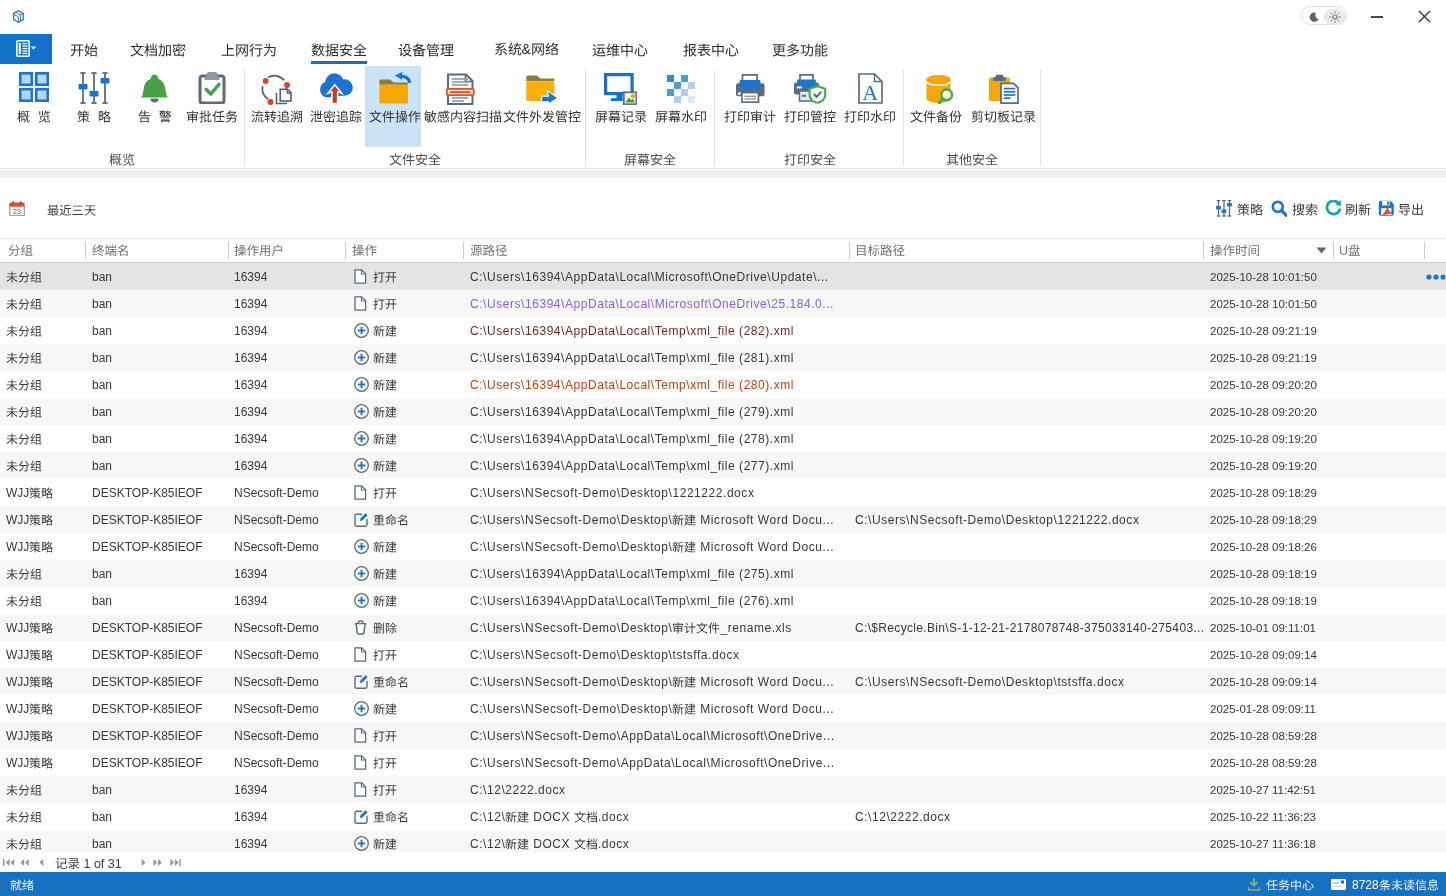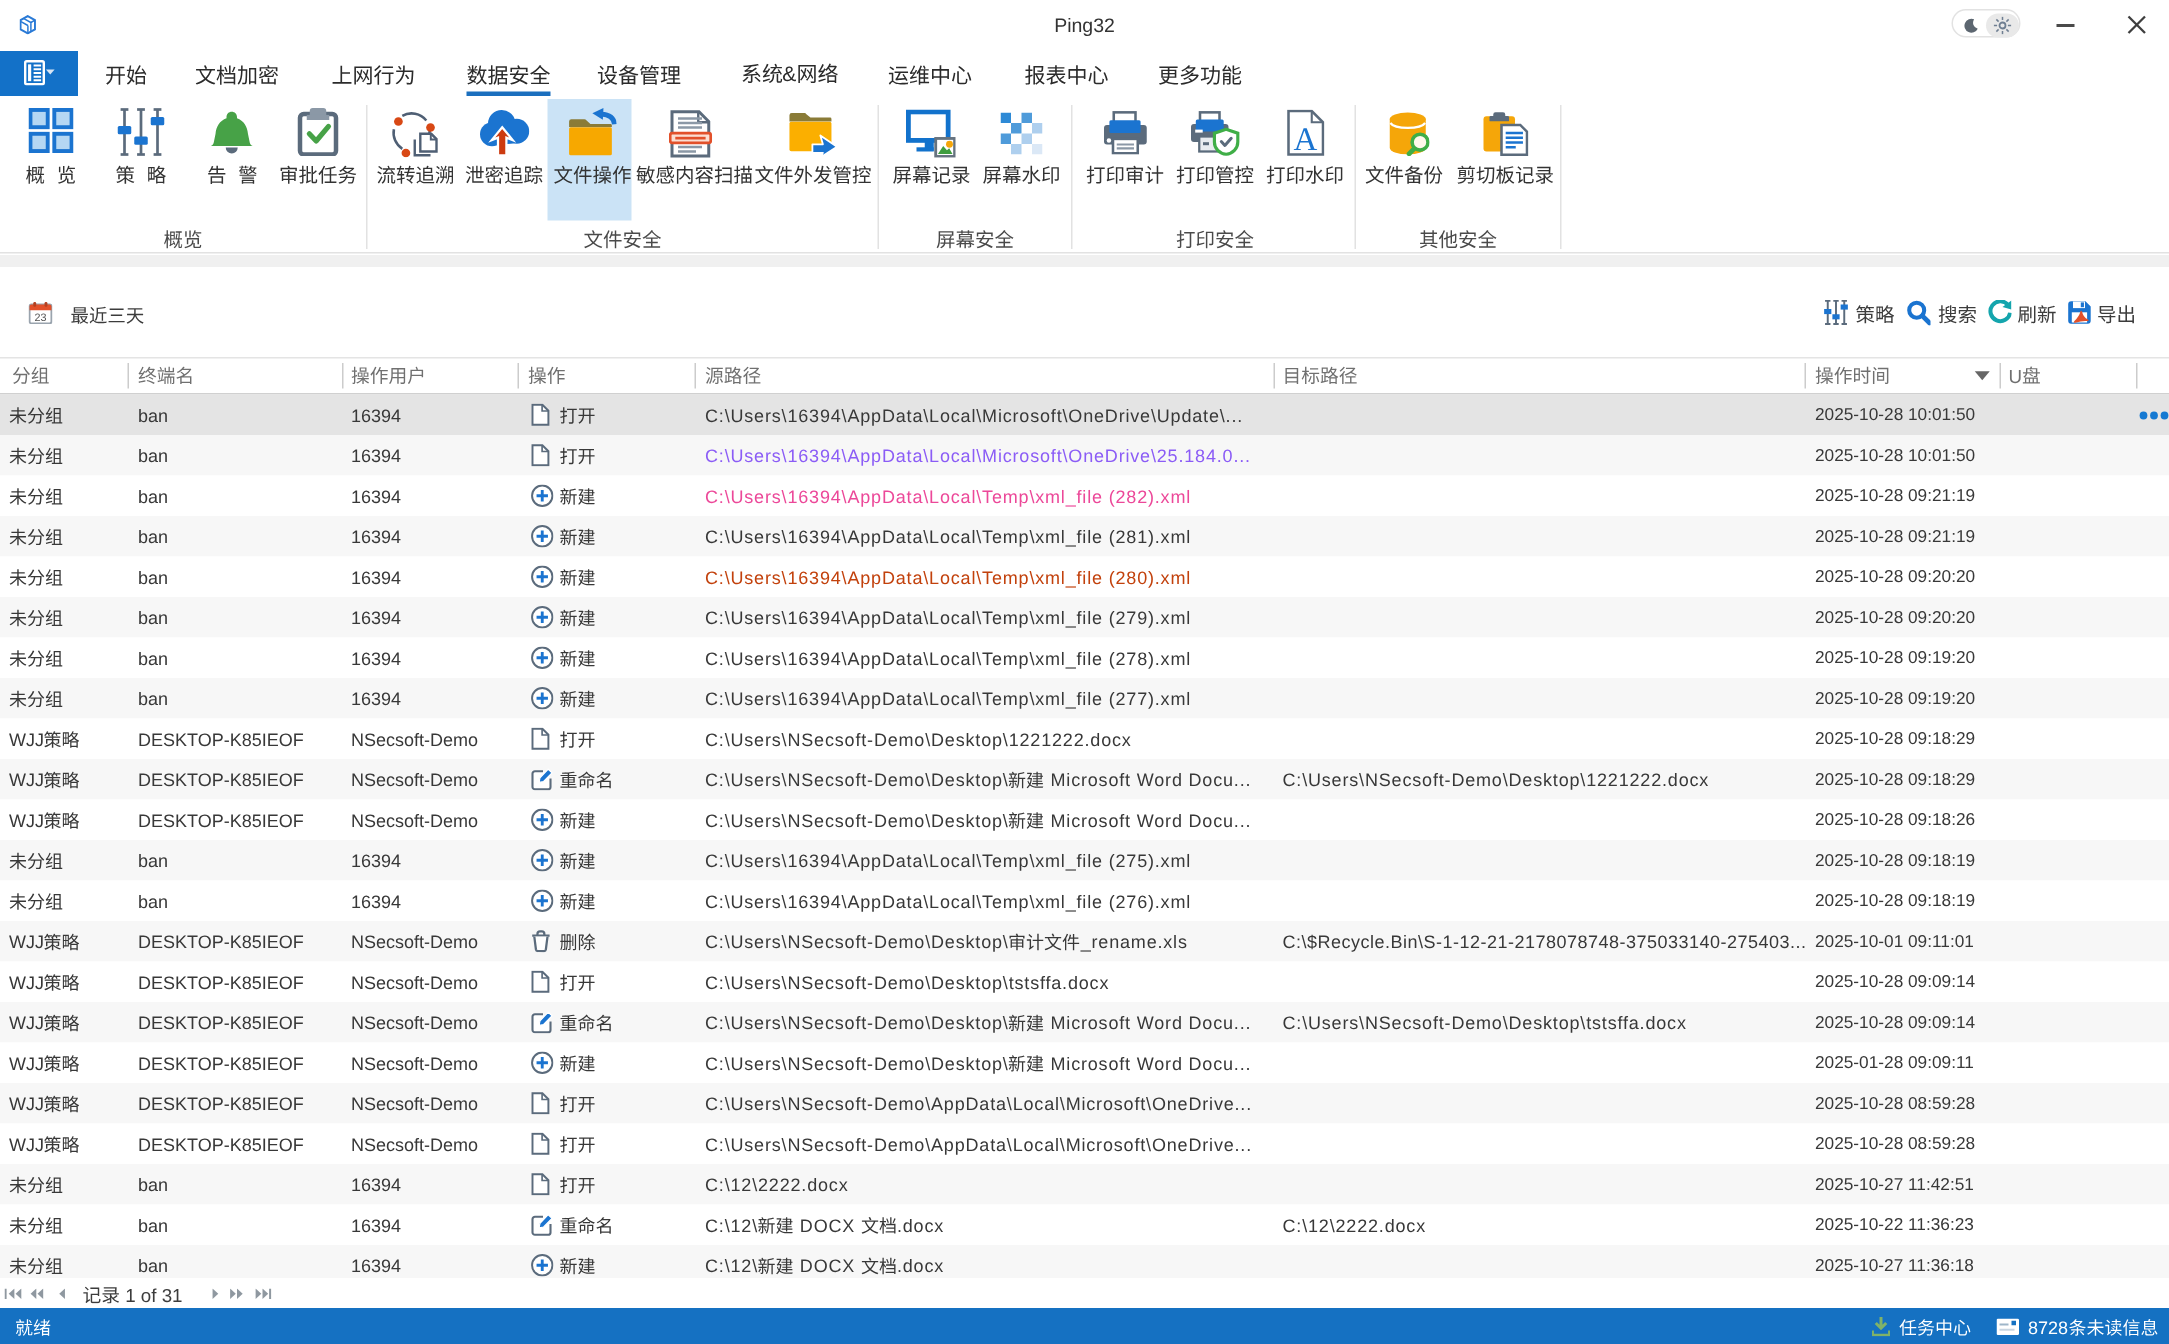--- a/index.html
+++ b/index.html
@@ -119,21 +119,20 @@
       <path id="u91cd" d="M159 340V651H459V720H127V780H459V867H52V928H949V867H534V780H886V720H534V651H848V340H534V279H944V217H534V140C651 131 761 119 847 104L807 46C649 74 366 93 133 99C140 114 148 141 149 158C247 156 354 152 459 146V217H58V279H459V340ZM232 520H459V596H232ZM534 520H772V596H534ZM232 394H459V469H232ZM534 394H772V469H534Z"></path>
       <path id="u95f4" d="M91 265V960H168V265ZM106 89C152 133 204 196 227 236L289 196C265 154 211 95 164 53ZM379 585H619V720H379ZM379 389H619V522H379ZM311 326V782H690V326ZM352 96V167H836V869C836 882 832 886 819 887C806 887 765 888 723 886C733 905 743 937 747 955C808 955 851 955 878 943C904 930 913 911 913 869V96Z"></path>
       <path id="u9664" d="M474 659C440 731 389 806 336 858C353 868 382 888 394 899C445 844 502 758 541 678ZM764 680C817 744 879 833 907 890L967 855C938 799 877 714 820 651ZM78 80V957H145V148H274C250 215 219 304 189 375C266 454 285 522 285 577C285 609 279 636 262 647C254 654 243 656 229 657C213 658 191 658 167 655C178 675 184 703 185 722C209 723 236 723 257 721C278 718 297 712 311 701C340 681 352 639 352 584C351 522 333 450 256 367C292 288 331 189 362 106L314 77L303 80ZM371 535V604H634V873C634 886 630 891 614 891C600 892 551 892 495 890C507 910 517 939 521 959C593 959 639 958 668 946C697 935 706 914 706 873V604H954V535H706V413H860V347H465V413H634V535ZM661 33C595 153 470 269 344 334C362 348 383 371 394 388C493 331 590 246 664 150C749 256 835 323 924 379C935 358 957 334 975 319C882 269 789 202 702 96L725 58Z"></path>
     </defs>
   </svg>
 <div class="a" style="left:0;top:0;width:1446px;height:34px;background:#fff">
 <svg class="a" style="left:13;top:10" width="11" height="13" viewBox="0 0 11 13">
 <path d="M5.5 0.7 L10.3 3.4 L10.3 9.6 L5.5 12.3 L0.7 9.6 L0.7 3.4 Z" fill="none" stroke="#2a7ad6" stroke-width="1.3"></path>
 <path d="M2.6 2.2 L7.6 5 L7.6 11.2 M7.6 5 L10 3.6 M1 4.4 L5.6 7 M5.6 7 L5.6 12" fill="none" stroke="#2a7ad6" stroke-width="1"></path>
 </svg>
-<div class="t" style="left:0;right:0;top:9px;text-align:center;font-size:13px;color:#333">Ping32</div>
 <div class="a" style="left:1301px;top:6px;width:46px;height:19px;border:1px solid #e2e2e2;border-radius:10px;background:#fff">
  <svg class="a" style="left:7;top:4.5" width="10" height="10" viewBox="0 0 12 12">
         <path d="M8.5 1 A5.6 5.6 0 1 0 11.4 8.6 A5 5 0 0 1 8.5 1 Z" fill="#5c6670"></path>
       </svg>
  <div class="a" style="left:22px;top:1.5px;width:22px;height:16px;border-radius:8px;background:#e9e9e9"></div>
  <svg class="a" style="left:27;top:3.5" width="12" height="12" viewBox="0 0 12 12">
   <circle cx="6" cy="6" r="2" fill="none" stroke="#6f7f92" stroke-width="1.2"></circle>
   <g stroke="#6f7f92" stroke-width="1">
           <line x1="6" y1="0.2" x2="6" y2="2.4"></line>
           <line x1="6" y1="9.6" x2="6" y2="11.8"></line>
@@ -479,21 +478,21 @@
     <use href="#u5370" x="1000"></use>
     <use href="#u5b89" x="2000"></use>
     <use href="#u5168" x="3000"></use>
   </svg>
 <svg style="position:absolute;left:946.0px;top:153px;" width="52.0" height="13" viewBox="0 0 4000 1000" fill="#4a4a4a">
     <use href="#u5176" x="0"></use>
     <use href="#u4ed6" x="1000"></use>
     <use href="#u5b89" x="2000"></use>
     <use href="#u5168" x="3000"></use>
   </svg>
-<div class="a" style="left:19px;top:201px"><svg width="16" height="15" viewBox="0 0 16 15" style="">
+<div class="a" style="left:9px;top:201px"><svg width="16" height="15" viewBox="0 0 16 15" style="">
       <rect x="0.7" y="2" width="14.6" height="12.6" rx="1.2" fill="#fff" stroke="#9aa4ae" stroke-width="1.3"></rect>
       <path d="M0.7 3.2 A1.2 1.2 0 0 1 1.9 2 L14.1 2 A1.2 1.2 0 0 1 15.3 3.2 L15.3 5.8 L0.7 5.8 Z" fill="#e2502a"></path>
       <rect x="3.2" y="0.3" width="1.9" height="3.2" rx="0.8" fill="#b44020"></rect>
       <rect x="10.7" y="0.3" width="1.9" height="3.2" rx="0.8" fill="#b44020"></rect>
       <text x="8" y="12.8" font-family="Liberation Sans" font-size="7.2" fill="#555" text-anchor="middle">23</text>
     </svg></div>
 <svg style="position:absolute;left:47px;top:203.5px;" width="49.2" height="12.3" viewBox="0 0 4000 1000" fill="#3c3c3c">
     <use href="#u6700" x="0"></use>
     <use href="#u8fd1" x="1000"></use>
     <use href="#u4e09" x="2000"></use>
@@ -648,21 +647,21 @@
 <span class="t" style="left:234px;top:324.0px;font-size:12px;color:#383838">16394</span>
 <div class="a" style="left:354px;top:323.0px"><svg width="15" height="15" viewBox="0 0 15 15" style="">
       <circle cx="7.5" cy="7.5" r="6.8" fill="#fff" stroke="#5b6b7c" stroke-width="1.3"></circle>
       <line x1="3.7" y1="7.5" x2="11.3" y2="7.5" stroke="#1b74d0" stroke-width="1.9"></line>
       <line x1="7.5" y1="3.7" x2="7.5" y2="11.3" stroke="#1b74d0" stroke-width="1.9"></line>
     </svg></div>
 <span class="t" style="left:373px;top:324.0px;font-size:12px;color:#383838"><svg style="vertical-align:-0.13em;" width="24.0" height="12" viewBox="0 0 2000 1000" fill="#383838">
       <use href="#u65b0" x="0"></use>
       <use href="#u5efa" x="1000"></use>
     </svg></span>
-<span class="t" style="left:470px;top:324.0px;font-size:12px;letter-spacing:0.55px;color:#ec4899">C:\Users\16394\AppData\Local\Temp\xml_file&nbsp;(282).xml</span>
+<span class="t" style="left:470px;top:324.0px;font-size:12px;letter-spacing:0.55px;color:#7f1d1d">C:\Users\16394\AppData\Local\Temp\xml_file&nbsp;(282).xml</span>
 <span class="t" style="left:1210px;top:324.8px;font-size:11.5px;color:#383838">2025-10-28 09:21:19</span>
 <div class="a" style="left:0;top:344.0px;width:1446px;height:27.00px;background:#f7f7f7"></div>
 <span class="t" style="left:6px;top:351.0px;font-size:12px;color:#383838"><svg style="vertical-align:-0.13em;" width="36.0" height="12" viewBox="0 0 3000 1000" fill="#383838">
       <use href="#u672a" x="0"></use>
       <use href="#u5206" x="1000"></use>
       <use href="#u7ec4" x="2000"></use>
     </svg></span>
 <span class="t" style="left:92px;top:351.0px;font-size:12px;color:#383838">ban</span>
 <span class="t" style="left:234px;top:351.0px;font-size:12px;color:#383838">16394</span>
 <div class="a" style="left:354px;top:350.0px"><svg width="15" height="15" viewBox="0 0 15 15" style="">

